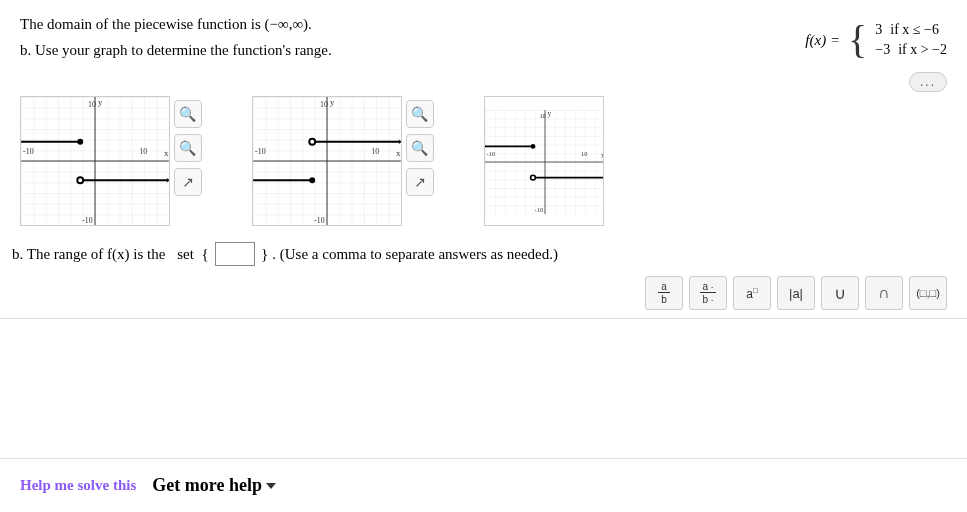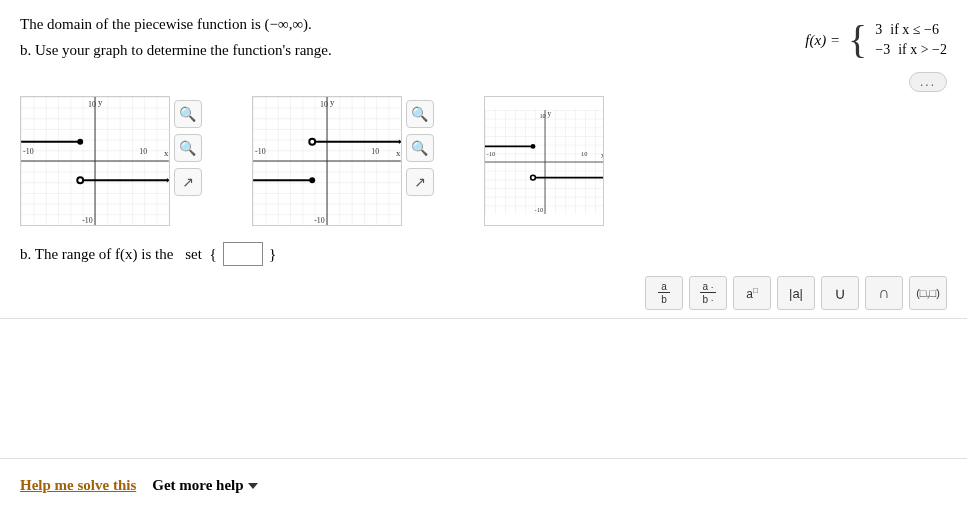--- a/index.html
+++ b/index.html
@@ -139,21 +139,21 @@
       display: flex;
       align-items: center;
       justify-content: center;
       cursor: pointer;
       font-size: 14px;
       color: #555;
     }
 
     
     .part-b-row {
-      padding: 8px 20px 6px 20px;
+      padding: 8px 20px 6px 12px;
       font-size: 15px;
       display: flex;
       align-items: center;
       gap: 4px;
       flex-wrap: wrap;
     }
 
     .answer-box-container {
       display: inline-flex;
       align-items: center;
@@ -212,36 +212,35 @@
       border-top: 1px solid #e0e0e0;
       margin-top: auto;
     }
 
     .bottom-btn {
       background: none;
       border: none;
       font-size: 15px;
       font-family: 'Times New Roman', Times, serif;
       cursor: pointer;
-      color: #a16207;
+      color: #8b5cf6;
       padding: 6px 16px;
       font-weight: bold;
-      text-decoration: underline;
     }
 
     .bottom-btn:first-child {
       padding-left: 0;
     }
 
     .get-more-help {
       display: flex;
       align-items: center;
       gap: 4px;
       cursor: pointer;
-      font-size: 15px;
+      font-size: 18px;
       font-weight: bold;
       text-align: center;
     }
 
     .chevron-down {
       display: inline-block;
       width: 0;
       height: 0;
       border-left: 5px solid transparent;
       border-right: 5px solid transparent;
@@ -395,20 +394,21 @@
     <span>b. The range of f(x) is the</span>
     &nbsp;
     <span>set</span>
     <span>&nbsp;{</span>
     <div class="answer-box-container">
       <div class="answer-box-inner">
         &nbsp;&nbsp;&nbsp;&nbsp;&nbsp;&nbsp;&nbsp;
       </div>
     </div>
     <span>}</span>
+    <span>. (Use a comma to separate answers as needed.)</span>
   </div>
 
   <div class="symbol-toolbar">
 
     <button class="sym-btn">
       <div class="fraction-sym">
         <span class="num">a</span>
         <span class="den">b</span>
       </div>
     </button>

